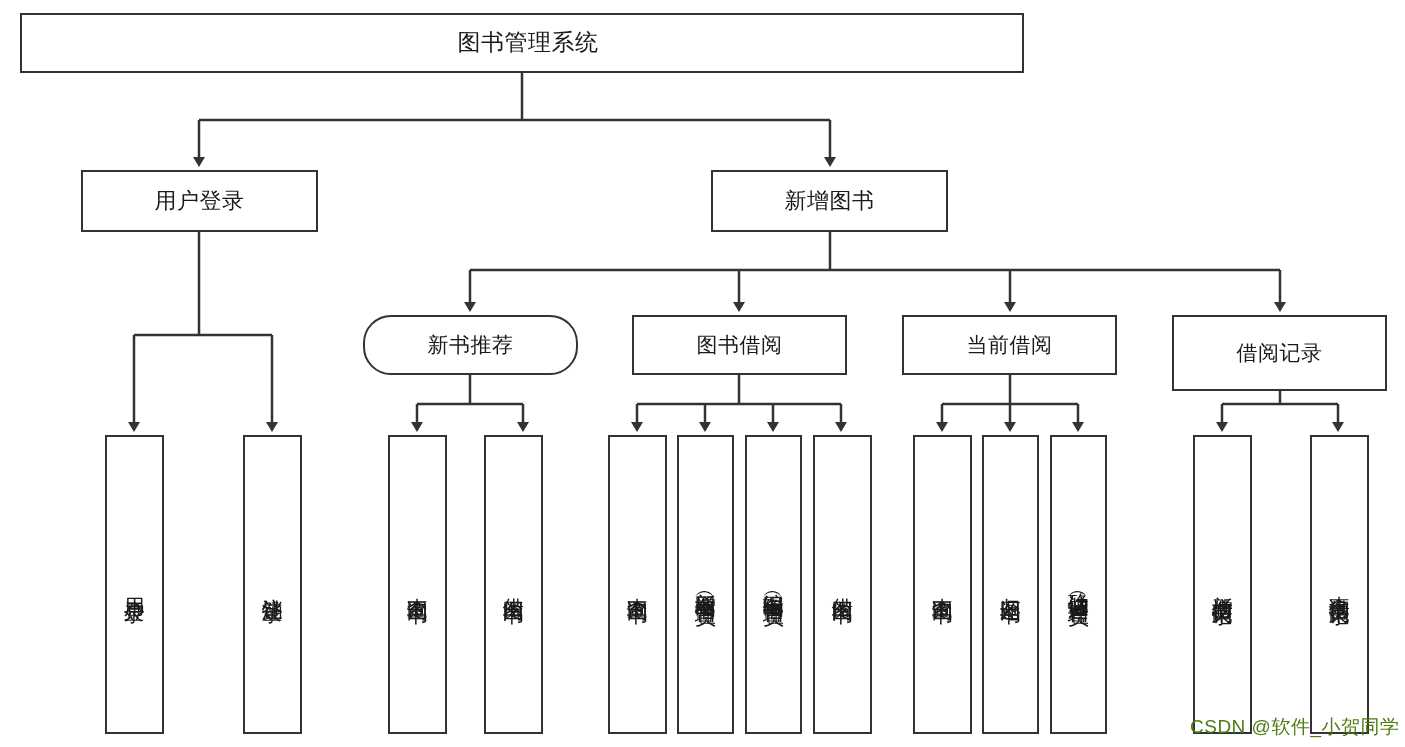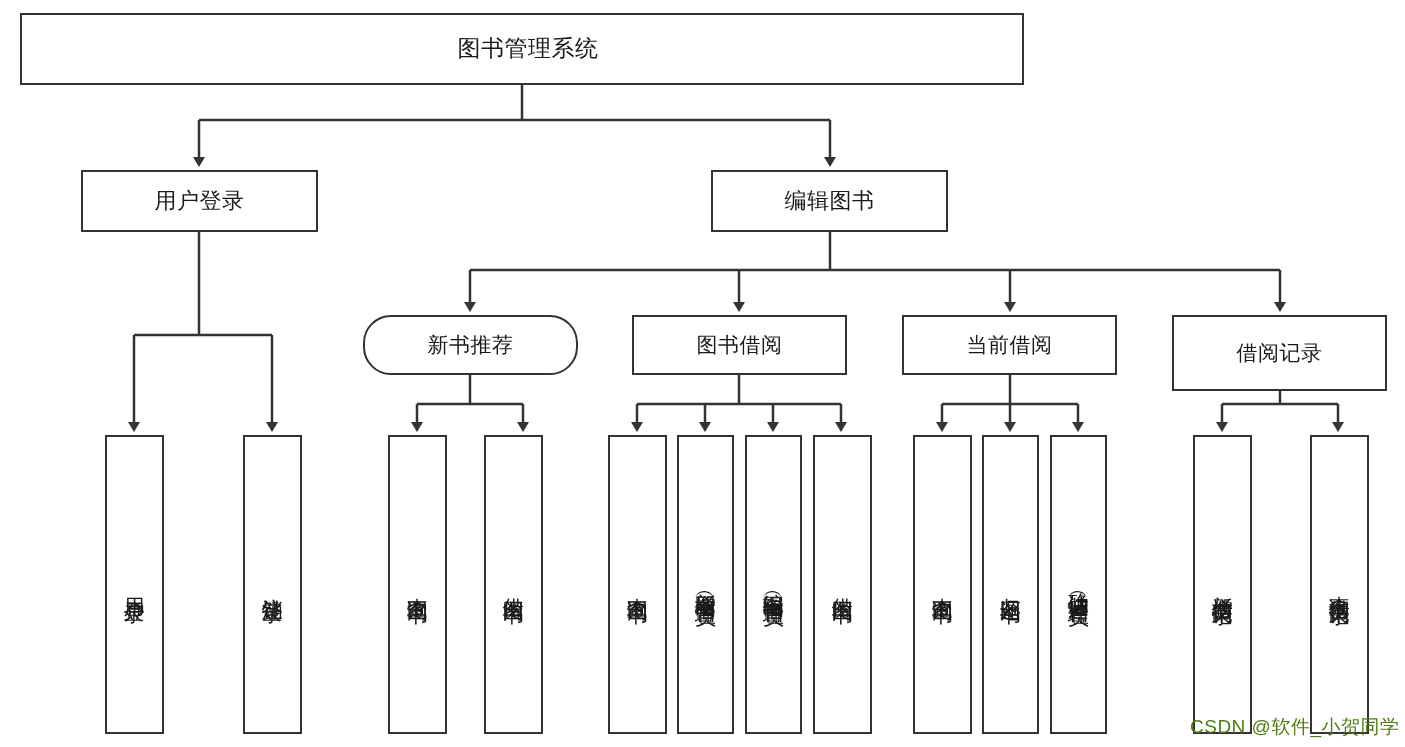--- a/index.html
+++ b/index.html
@@ -114,29 +114,29 @@
       <path d="M1010,404 L1010,423" marker-end="url(#arrow)"></path>
       <path d="M1078,404 L1078,423" marker-end="url(#arrow)"></path>
 
       <path d="M1280,375 L1280,404"></path>
       <path d="M1222,404 L1338,404"></path>
       <path d="M1222,404 L1222,423" marker-end="url(#arrow)"></path>
       <path d="M1338,404 L1338,423" marker-end="url(#arrow)"></path>
     </g>
   </svg>
 
-  <div class="node root" style="left:20px; top:13px; width:1004px; height:72px;padding-left:12px;">
+  <div class="node root" style="left:20px; top:13px; width:1004px; height:60px;padding-left:12px;">
     <span class="label">图书管理系统</span>
   </div>
 
   <div class="node tier2" style="left:81px; top:170px; width:237px; height:62px;">
     <span class="label">用户登录</span>
   </div>
   <div class="node tier2" style="left:711px; top:170px; width:237px; height:62px;">
-    <span class="label">编辑图书</span>
+    <span class="label">新增图书</span>
   </div>
 
   <div class="node tier3" style="left:363px; top:315px; width:215px; height:60px;border-radius:28px;">
     <span class="label">新书推荐</span>
   </div>
   <div class="node tier3" style="left:902px; top:315px; width:215px; height:60px;">
     <span class="label">当前借阅</span>
   </div>
   <div class="node tier3" style="left:632px; top:315px; width:215px; height:60px;">
     <span class="label">图书借阅</span>

